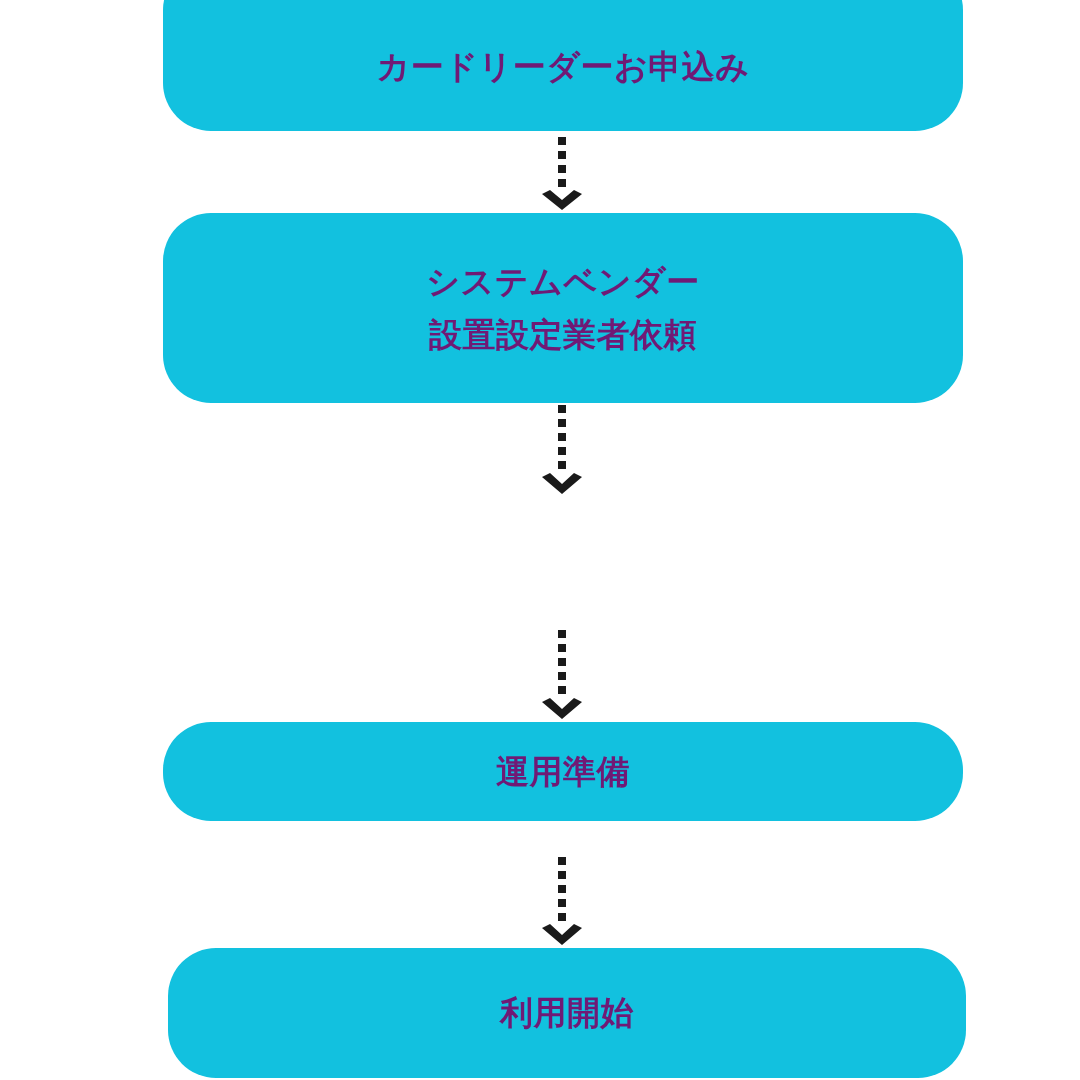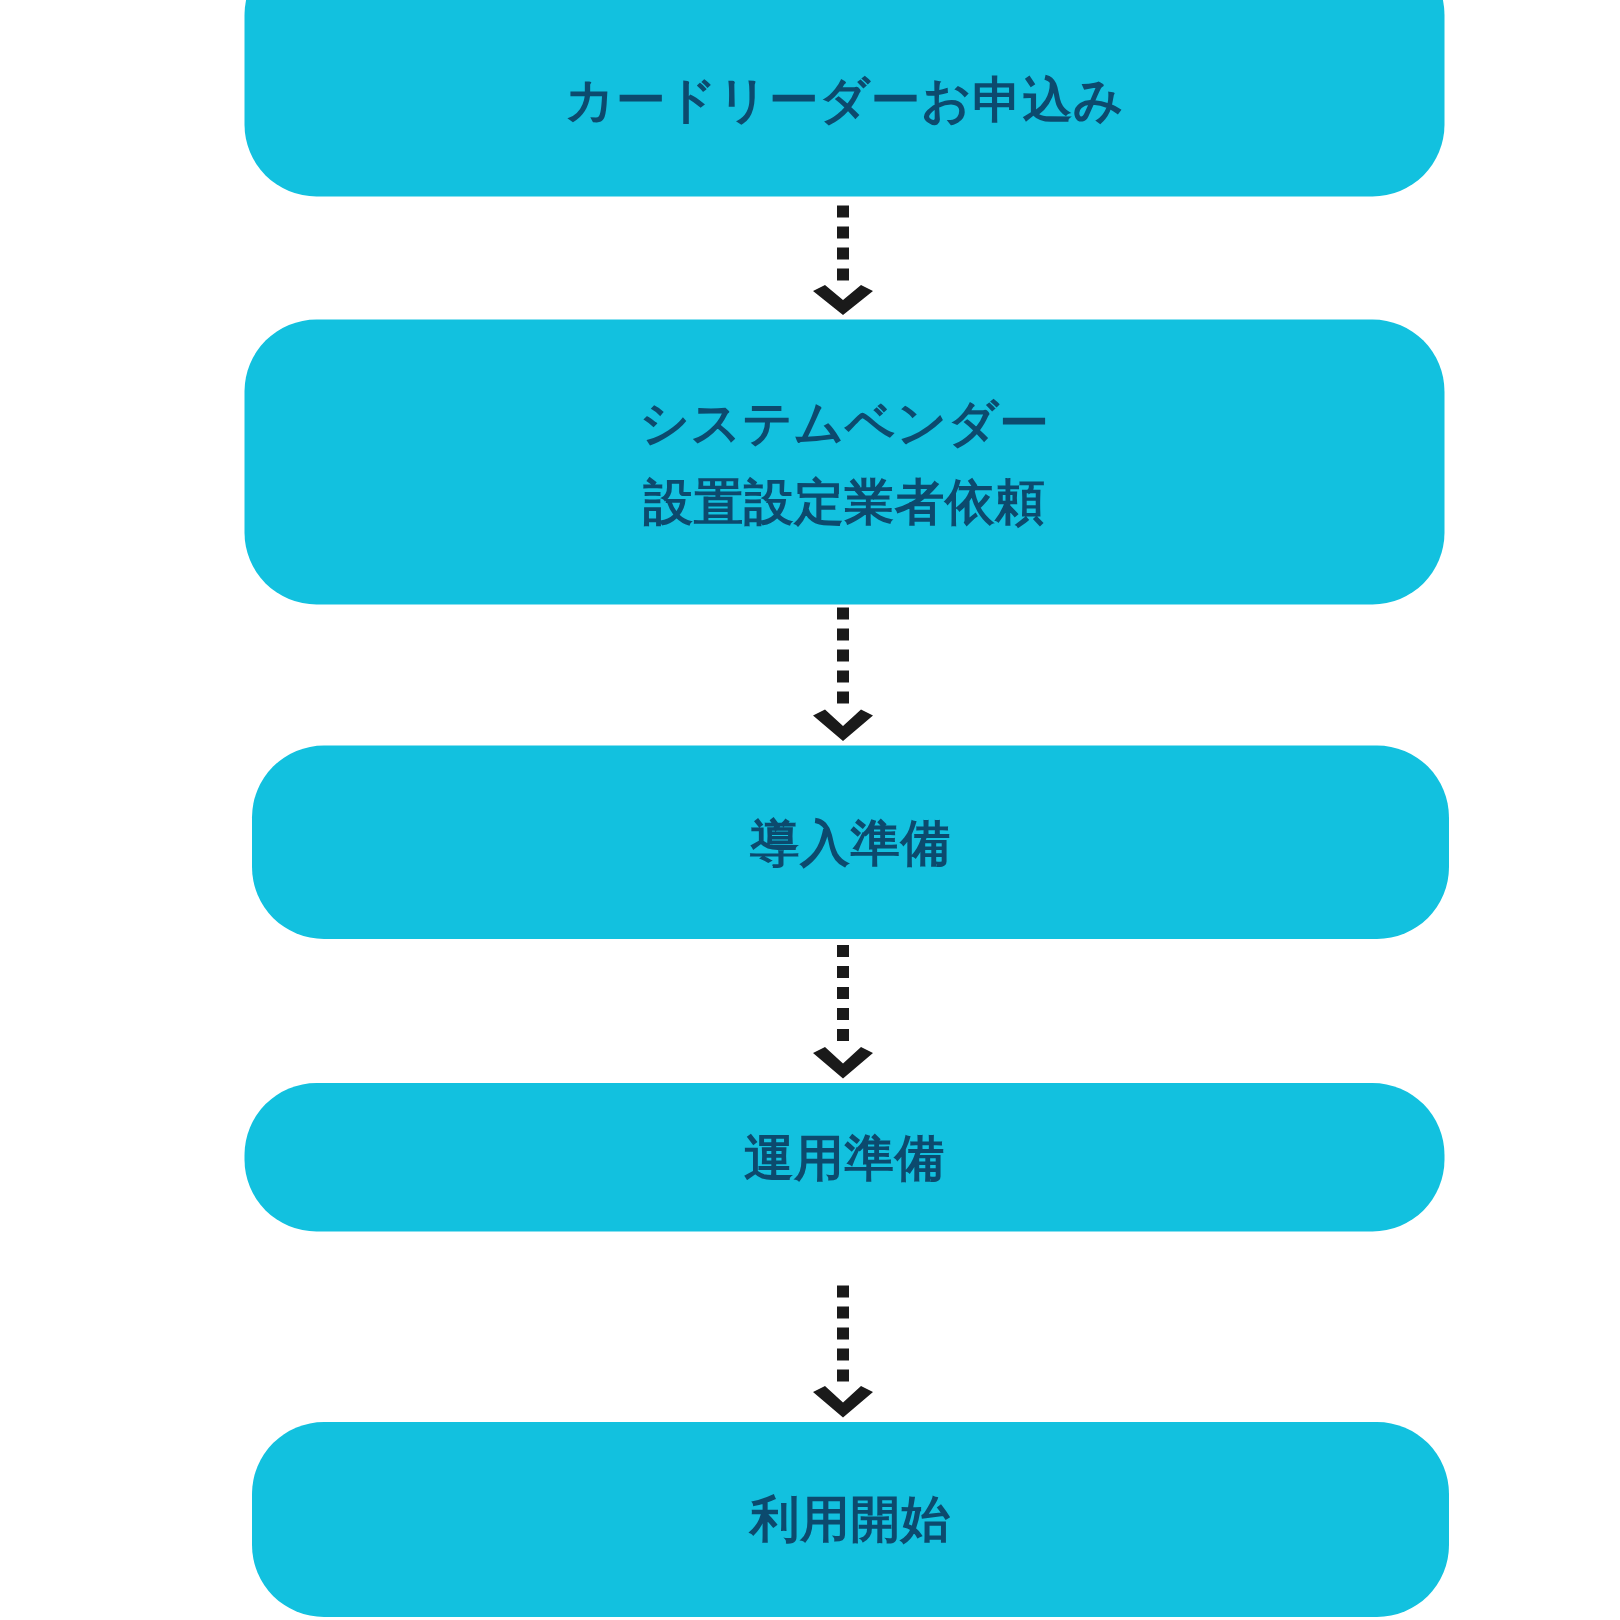--- a/index.html
+++ b/index.html
@@ -27,21 +27,21 @@
     box-sizing: border-box;
     background: #12c1df;
     border-radius: 48px;
     display: flex;
     align-items: center;
     justify-content: center;
     text-align: center;
   }
 
   .node-label {
-    color: #0c4a6e;
+    color: #701a75;
     font-weight: bold;
     font-size: 33px;
     line-height: 1.62;
     letter-spacing: 0.5px;
     white-space: pre-line;
     font-family: "DejaVu Sans", "Liberation Sans", sans-serif;
   }
 
   
   #node-1 { left: 163px; top: -38px;  width: 800px; height: 169px; }
@@ -99,23 +99,20 @@
         <rect x="558" y="2" width="8" height="8"></rect>
         <rect x="558" y="16" width="8" height="8"></rect>
         <rect x="558" y="30" width="8" height="8"></rect>
         <rect x="558" y="44" width="8" height="8"></rect>
         <rect x="558" y="58" width="8" height="8"></rect>
       </g>
       <path d="M 542 74 L 562 91 L 582 74 L 574 70 L 562 81 L 550 70 Z" fill="#1a1a1a"></path>
     </svg>
   </div>
 
-  <div class="node" id="node-3">
-    <span class="node-label">導入準備</span>
-  </div>
 
   <div class="connector" id="conn-3">
     <svg width="1080" height="96" viewBox="0 0 1080 96" xmlns="http://www.w3.org/2000/svg">
       <g fill="#1a1a1a">
         <rect x="558" y="4" width="8" height="8"></rect>
         <rect x="558" y="18" width="8" height="8"></rect>
         <rect x="558" y="32" width="8" height="8"></rect>
         <rect x="558" y="46" width="8" height="8"></rect>
         <rect x="558" y="60" width="8" height="8"></rect>
       </g>

